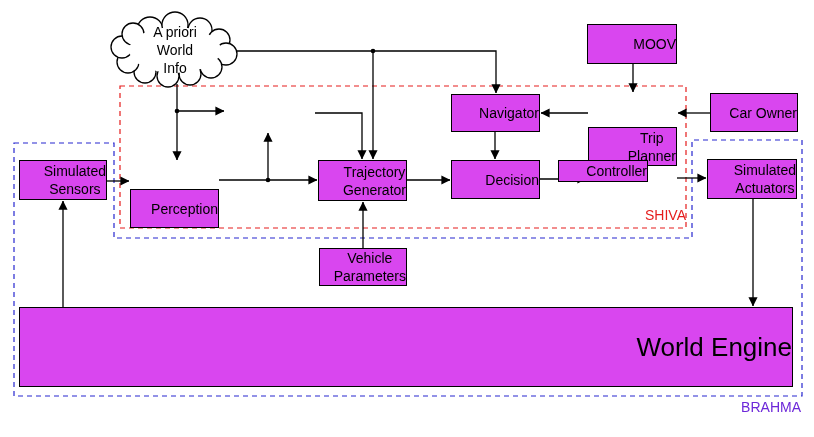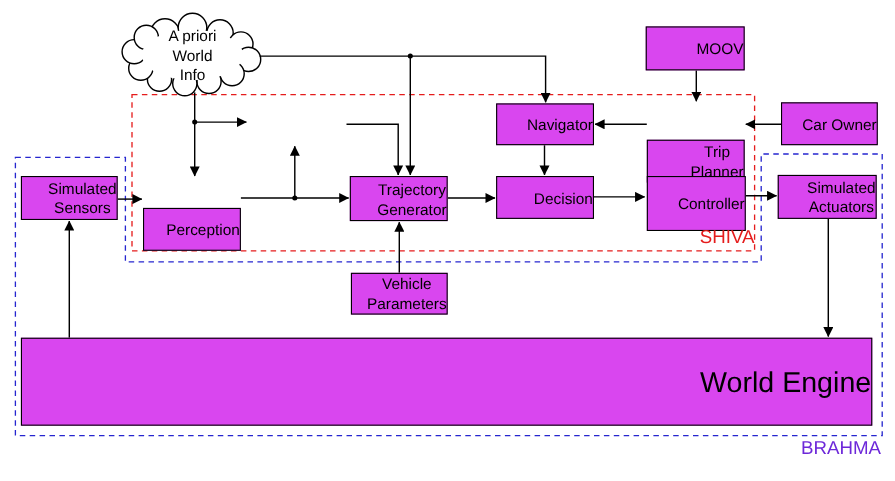--- a/index.html
+++ b/index.html
@@ -10,35 +10,35 @@
   #wires{position:absolute;left:0;top:0;width:814px;height:437px;}
   .box{
     position:absolute;box-sizing:border-box;border:1.5px solid #000;background:#d946ef;
     display:flex;align-items:center;justify-content:flex-end;text-align:center;
     font-size:14px;line-height:18px;white-space:pre-line;z-index:3;
   }
   .cloud-label{
     position:absolute;left:133px;top:23px;width:84px;text-align:center;
     font-size:14px;line-height:18px;white-space:pre-line;z-index:4;
   }
-  .region-label{position:absolute;font-size:17px;line-height:17px;z-index:4;}
+  .region-label{position:absolute;font-size:14px;line-height:17px;z-index:4;}
   #shiva-label{left:630px;top:207px;width:56px;text-align:right;color:#e51c1c;}
   #brahma-label{left:704px;top:399px;width:97px;text-align:right;color:#6d28d9;}
 
   
   #box-moov{left:587px;top:24px;width:90px;height:40px;}
   #box-prediction{left:225px;top:94px;width:90px;height:38px;}
   #box-navigator{left:451px;top:94px;width:89px;height:38px;}
   #box-trip-planner{left:588px;top:93px;width:89px;height:39px;margin-top:34px;}
   #box-car-owner{left:710px;top:93px;width:88px;height:39px;}
   #box-simulated-sensors{left:19px;top:160px;width:88px;height:40px;}
   #box-perception{left:130px;top:161px;width:89px;height:39px;margin-top:28px;}
   #box-trajectory-generator{left:318px;top:160px;width:89px;height:41px;}
   #box-decision{left:451px;top:160px;width:89px;height:39px;}
-  #box-controller{left:588px;top:160px;width:90px;height:50px;}
+  #box-controller{left:558px;top:160px;width:90px;height:22px;}
   #box-simulated-actuators{left:707px;top:159px;width:90px;height:40px;}
   #box-vehicle-parameters{left:319px;top:248px;width:88px;height:38px;}
   #box-world-engine{left:19px;top:307px;width:774px;height:80px;font-size:26px;}
 </style>
 </head>
 <body>
 
 <div id="canvas">
 
   <svg id="wires" viewBox="0 0 814 437" xmlns="http://www.w3.org/2000/svg">

